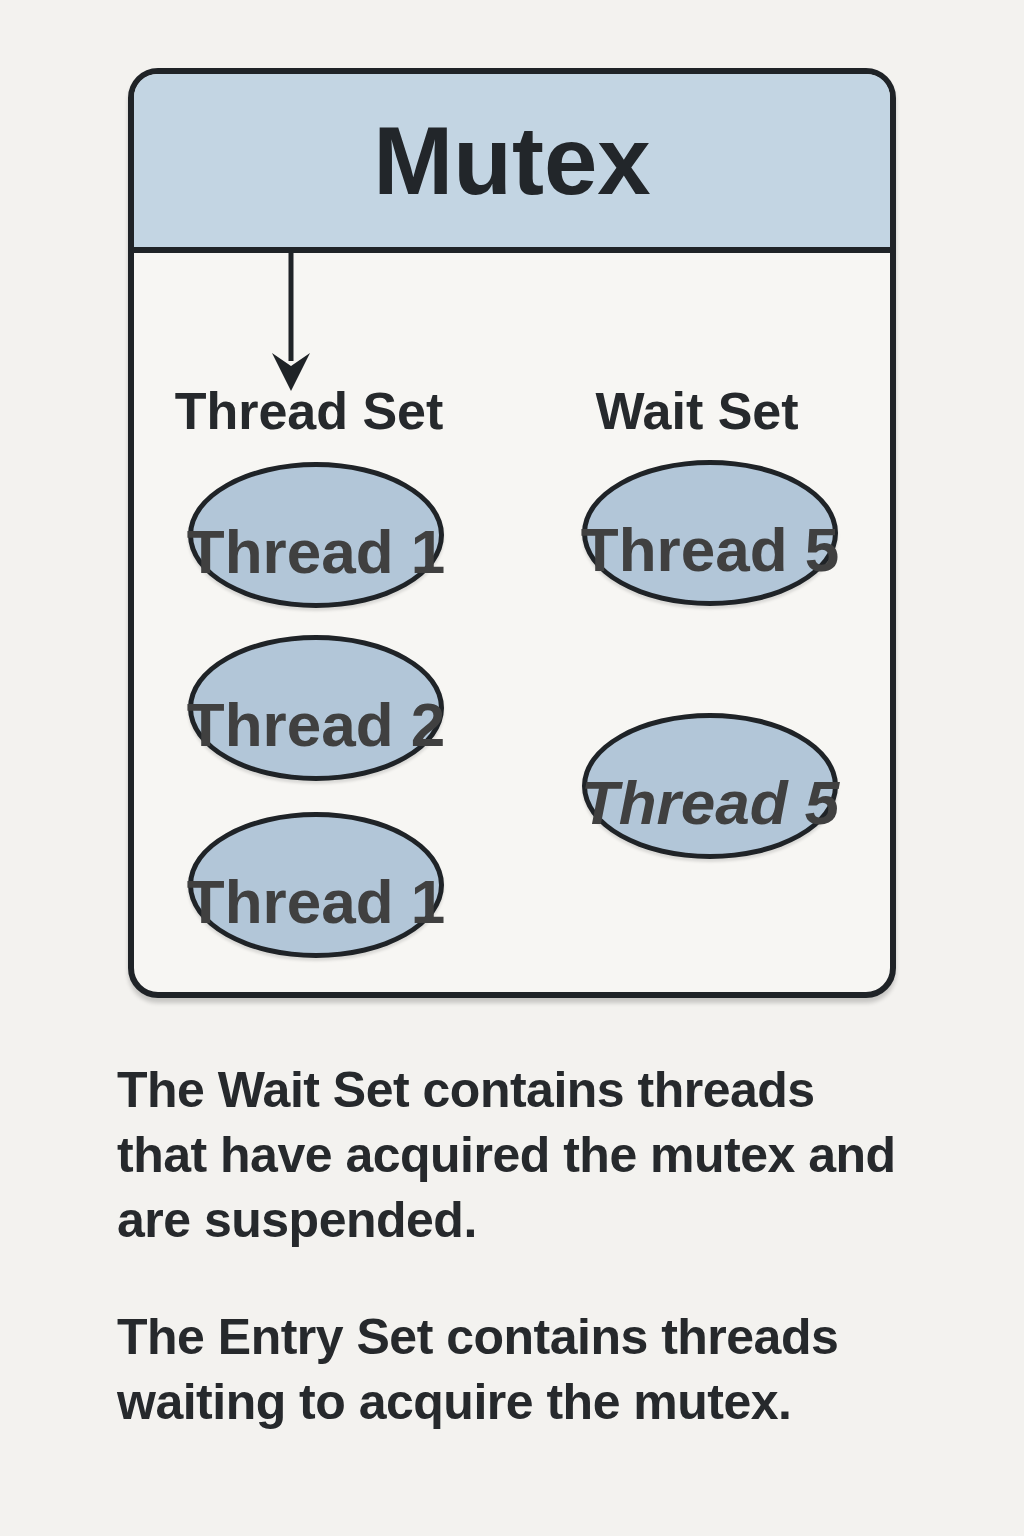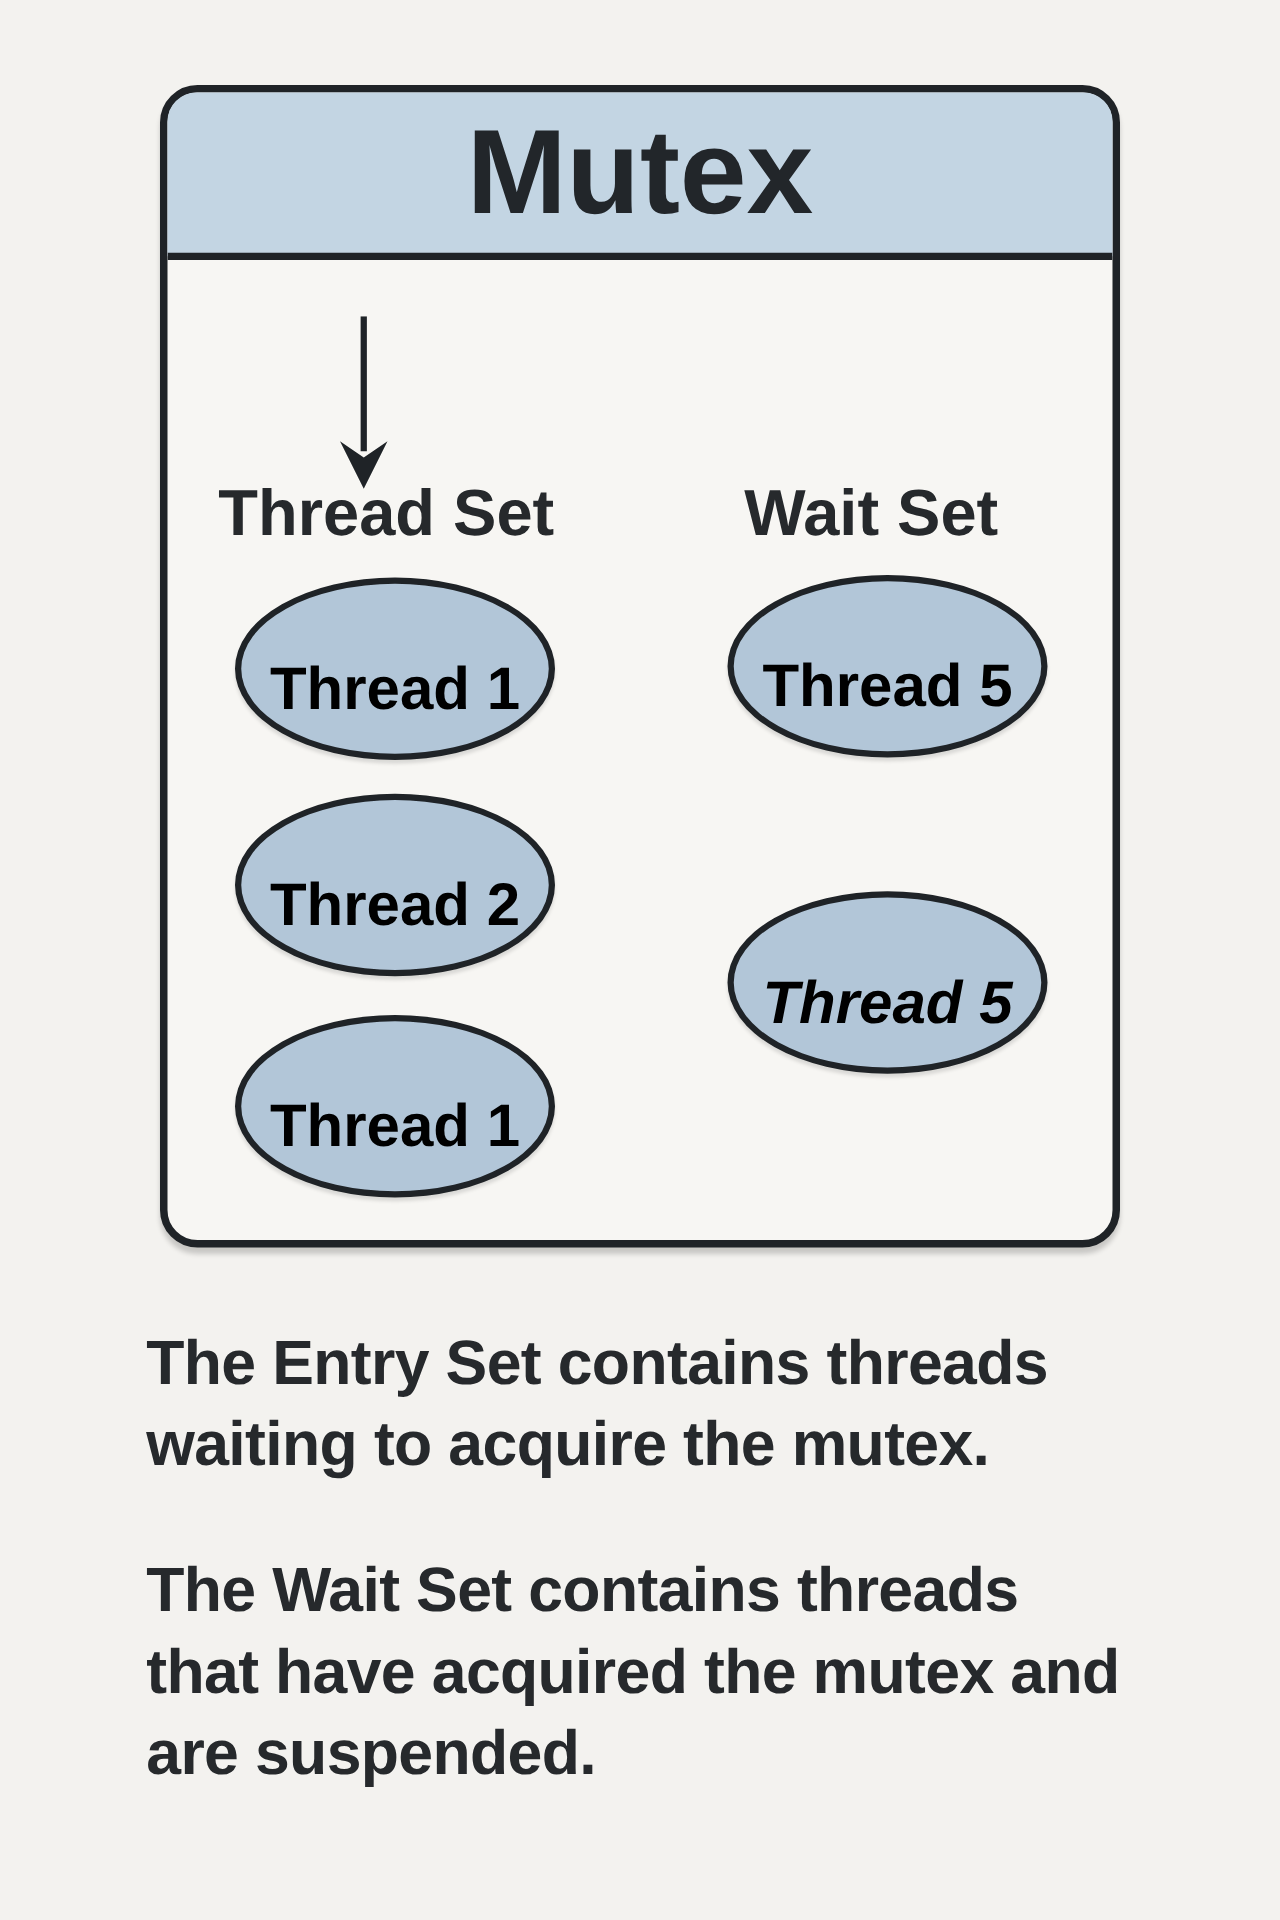--- a/index.html
+++ b/index.html
@@ -23,21 +23,21 @@
     left: 128px;
     top: 68px;
     width: 768px;
     height: 930px;
     background: #f7f6f3;
     border: 6px solid #1f2327;
     border-radius: 30px;
     box-shadow: 0 5px 4px rgba(0,0,0,0.18);
   }
   .mutex-header {
-    height: 134px;
+    height: 179px;
     background: #c3d5e3;
     border-bottom: 6px solid #1f2327;
     border-radius: 23px 23px 0 0;
     display: flex;
     align-items: center;
     justify-content: center;
   }
   .mutex-title {
     font-size: 96px;
     font-weight: 700;
@@ -75,23 +75,23 @@
     height: 146px;
     background: #b2c6d8;
     border: 5px solid #1f2327;
     border-radius: 50%;
     display: flex;
     align-items: center;
     justify-content: center;
     box-shadow: 0 3px 3px rgba(0,0,0,0.12);
   }
   .thread-node span {
-    font-size: 48px;
+    font-size: 62px;
     font-weight: 700;
-    color: #000000;
+    color: #404040;
     white-space: nowrap;
     margin-top: 32px;
   }
   .entry-col { left: 54px; }
   .wait-col  { left: 448px; }
   .t1 { top: 388px; }
   .t2 { top: 561px; }
   .t3 { top: 738px; }
   .t4 { top: 386px; }
   .t5 { top: 639px; font-style: italic; }
@@ -146,17 +146,17 @@
     <div class="thread-node wait-col t4">
       <span>Thread 5</span>
     </div>
     <div class="thread-node wait-col t5">
       <span>Thread 5</span>
     </div>
 
   </div>
 
   <div class="captions">
+    <p>The Wait Set contains threads that have acquired the mutex and are suspended.</p>
     <p>The Entry Set contains threads waiting to acquire the mutex.</p>
-    <p>The Wait Set contains threads that have acquired the mutex and are suspended.</p>
   </div>
 
 </div>
 
 </body></html>

